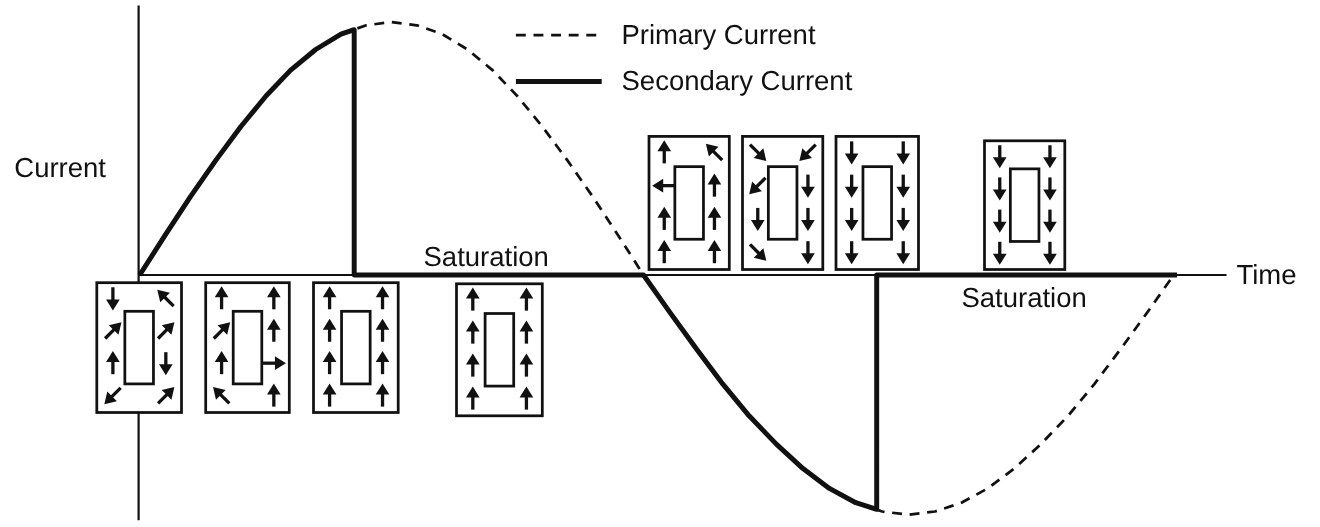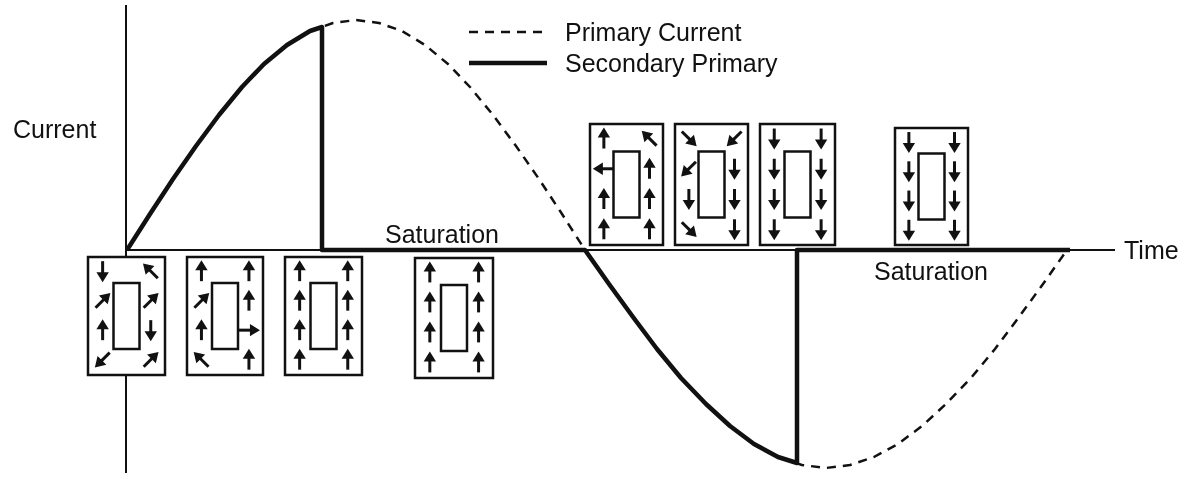--- a/index.html
+++ b/index.html
@@ -12,27 +12,27 @@
     overflow:hidden;
   }
   #diagram{position:absolute;left:0;top:0;}
   .lbl{
     position:absolute;
     font-size:25px;
     line-height:1.05;
     white-space:nowrap;
     color:#111111;
   }
-  .lbl.current{left:13px;top:116px;}
+  .lbl.current{left:13px;top:140px;}
   .lbl.time{left:1124px;top:237px;text-align:right;}
   .lbl.sat1{left:385px;top:221px;}
   .lbl.sat2{left:874px;top:258px;}
   .legend{
     position:absolute;left:468px;top:17px;
-    display:flex;flex-direction:column;gap:1px;
+    display:flex;flex-direction:column;gap:12px;
   }
   .legend-row{
     display:flex;align-items:center;gap:15px;
     height:30px;font-size:25px;
   }
   .legend-row svg{display:block;}
 </style>
 </head>
 <body>
 
@@ -342,17 +342,17 @@
     <div class="legend-row">
       <svg width="82" height="12">
         <line x1="1" y1="6" x2="81" y2="6" stroke="#111111" stroke-width="2.5" stroke-dasharray="9 7"></line>
       </svg>
       <span>Primary Current</span>
     </div>
     <div class="legend-row">
       <svg width="82" height="12">
         <line x1="1" y1="6" x2="79" y2="6" stroke="#111111" stroke-width="4.5"></line>
       </svg>
-      <span>Secondary Primary</span>
+      <span>Secondary Current</span>
     </div>
   </div>
 
 </div>
 
 </body></html>

